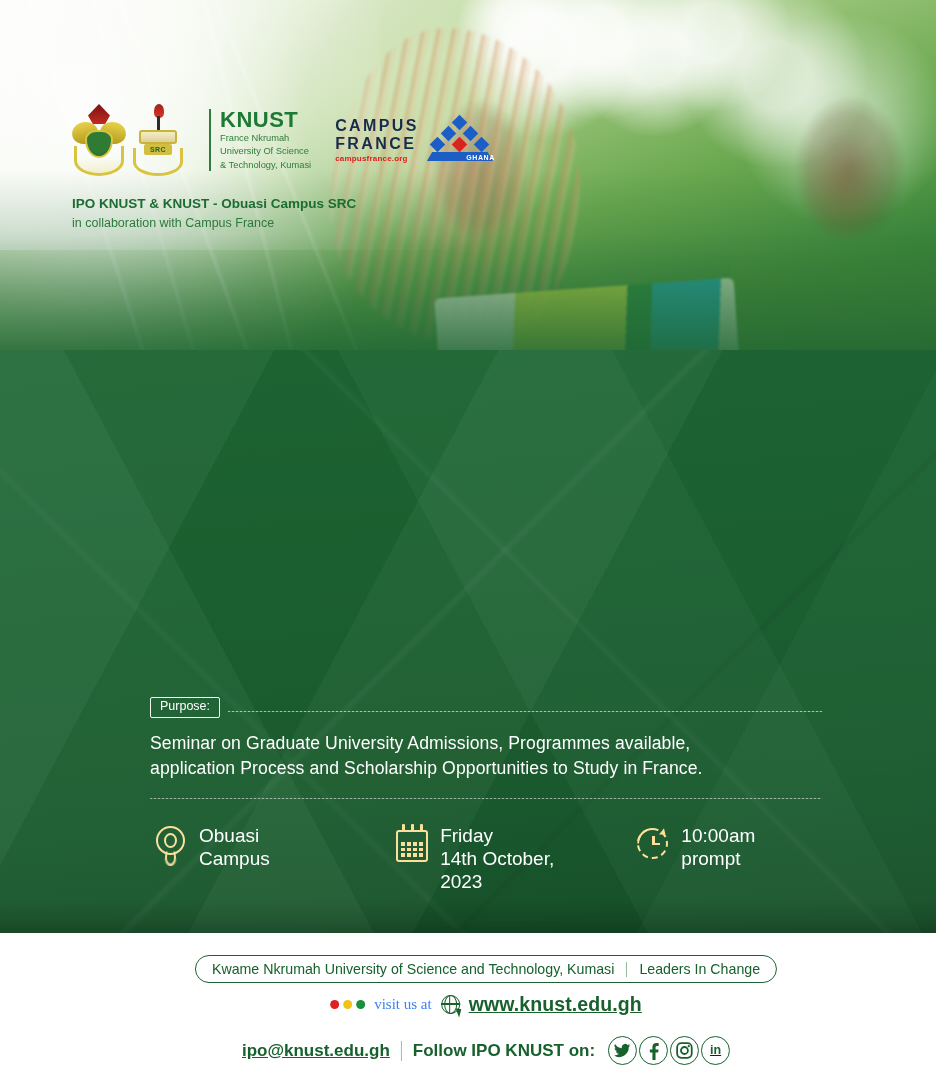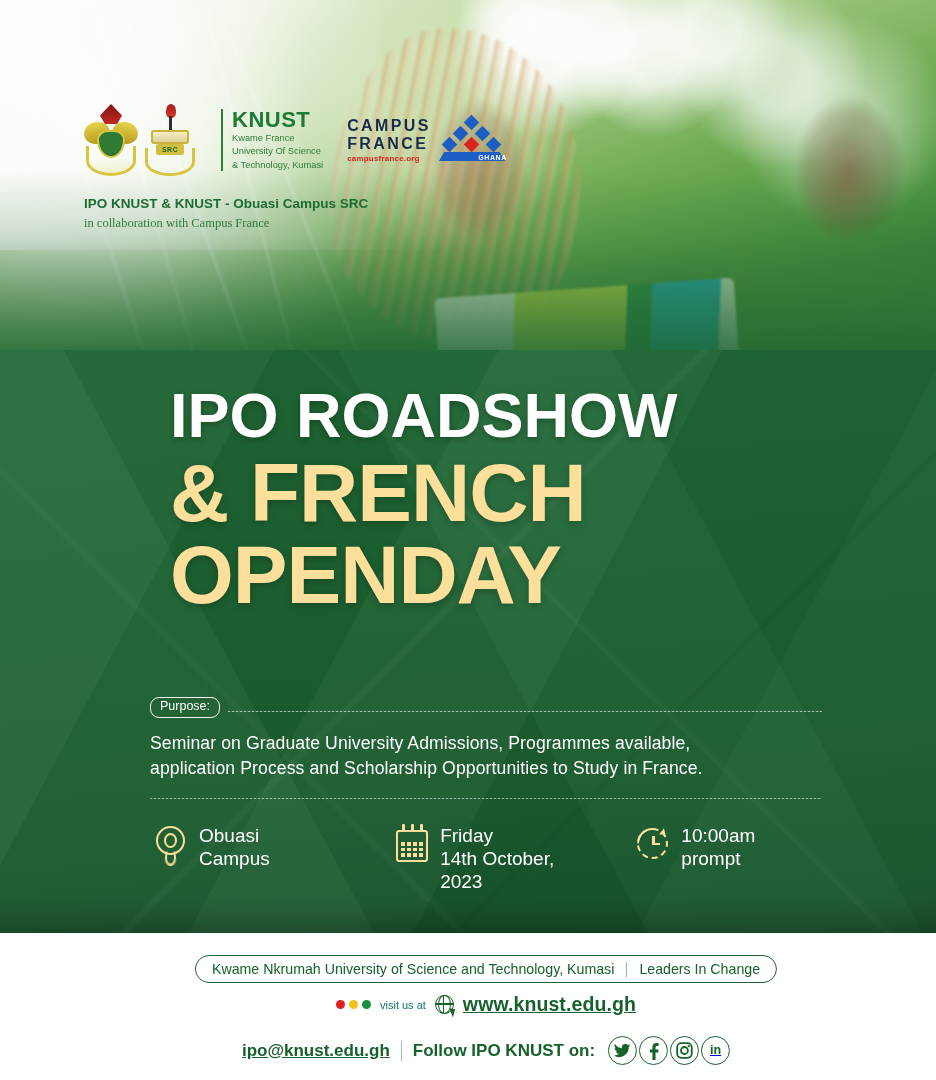--- a/index.html
+++ b/index.html
@@ -104,21 +104,21 @@
       linear-gradient(45deg,  transparent 58%, rgba(255,255,255,0.035) 58.4%, transparent 59%),
       linear-gradient(135deg, transparent 68%, rgba(0,0,0,0.05) 68.4%, transparent 69%),
       linear-gradient(45deg,  transparent 30%, rgba(255,255,255,0.03) 30.4%, transparent 31%);
   }
   .body-bottom-edge {
     position:absolute; left:0; bottom:0; width:936px; height:34px;
     background: linear-gradient(180deg, rgba(0,0,0,0) 0%, rgba(0,0,0,0.10) 60%, rgba(0,0,0,0.22) 100%);
   }
 
   
-  .header { position:absolute; left:72px; top:104px; z-index:6;margin-left:12px; }
+  .header { position:absolute; left:72px; top:104px; z-index:6; }
   .logo-row { display:flex; align-items:center; gap:24px; }
   .crests { display:flex; align-items:flex-end; gap:5px; }
   .crest { position:relative; width:54px; height:72px; }
 
   
   .crest-knust .cap {
     position:absolute; left:16px; top:0; width:22px; height:20px;
     background: linear-gradient(180deg,#7d1210,#c12a22);
     clip-path: polygon(50% 0%, 100% 58%, 78% 100%, 22% 100%, 0% 58%);
   }
@@ -193,41 +193,41 @@
     position:absolute; left:4px; bottom:2px; width:66px; height:9px;
     background:#1d5ec4; clip-path: polygon(8% 0%, 92% 0%, 100% 100%, 0% 100%);
   }
   .cf-mark .gh {
     position:absolute; right:2px; bottom:2px; font-size:7px; font-weight:bold; color:#fff;
     letter-spacing:.6px;
   }
 
   .presents { margin-top:18px; }
   .presents .p1 { font-size:13.5px; font-weight:bold; color:#1d6c33; line-height:1.45; }
-  .presents .p2, .presents .p3 { font-size:12.5px; color:#2c7a3c; line-height:1.45;font-family:Liberation Serif, serif; }
+  .presents .p2, .presents .p3 { font-size:12.5px; color:#2c7a3c; line-height:1.45; }
 
   
   .titles { position:absolute; left:170px; top:385px; z-index:6; }
   .t-line1 {
     font-size:63px; font-weight:bold; color:#ffffff; letter-spacing:0px; line-height:0.98;
     text-shadow: 0 2px 6px rgba(0,0,0,0.28);
   }
   .t-line2, .t-line3 {
     font-size:82px; font-weight:bold; color:#fbdf9a; line-height:0.98; letter-spacing:-1px;
     text-shadow: 0 2px 7px rgba(0,0,0,0.25);
   }
   .t-line2 { margin-top:6px; }
   .t-line3 { margin-top:2px; }
 
   
   .purpose-wrap { position:absolute; left:150px; top:697px; width:672px; z-index:6; }
   .purpose-head { display:flex; align-items:center; gap:0; }
   .purpose-badge {
     font-size:12.5px; color:#ffffff; border:1.4px solid rgba(255,255,255,.95);
-    border-radius:9px; padding:2px 9px 3px; white-space:nowrap; line-height:1.1;
+    border-radius:2px; padding:2px 9px 3px; white-space:nowrap; line-height:1.1;
   }
   .purpose-rule {
     flex:1; height:1px; margin-left:8px; margin-top:9px;
     background: repeating-linear-gradient(90deg, rgba(255,255,255,.62) 0 2px, rgba(255,255,255,.15) 2px 4px);
   }
   .purpose-text {
     margin-top:13px; font-size:17.6px; color:#ffffff; line-height:1.42; letter-spacing:.1px;
   }
   .purpose-text .ln2 { display:block; }
   .rule-full {
@@ -311,21 +311,21 @@
   }
   .pill .p-txt { font-size:14.2px; color:#16612c; }
   .pill .p-div { width:1px; height:15px; background:#8fb79b; }
 
   .visit-row {
     position:absolute; left:50%; transform:translateX(-50%); top:60px;
     display:flex; align-items:center; gap:9px; white-space:nowrap;
   }
   .dots { display:flex; gap:4px; }
   .dots i { width:9px; height:9px; border-radius:50%; display:block; }
-  .visit-lbl { font-size:11px; color:#0f766e; }
+  .visit-lbl { font-size:15px; color:#3b82f6;font-family:Liberation Serif, serif; }
   .globe { position:relative; width:19px; height:19px; }
   .globe .g-o { position:absolute; inset:0; border:1.7px solid #16612c; border-radius:50%; }
   .globe .g-v { position:absolute; left:8.2px; top:0; width:1.4px; height:19px; background:#16612c; }
   .globe .g-h { position:absolute; left:0; top:8.2px; width:19px; height:1.4px; background:#16612c; }
   .globe .g-e1 { position:absolute; left:3px; top:0; width:13px; height:19px; border:1.3px solid #16612c; border-radius:50%; }
   .globe .g-cur {
     position:absolute; right:-2px; bottom:-3px; width:0; height:0;
     border-left:5px solid #16612c; border-bottom:7px solid transparent; border-top:3px solid transparent;
     transform: rotate(-20deg);
   }
@@ -383,21 +383,21 @@
           <div class="torch-flame"></div>
           <div class="torch-stick"></div>
           <div class="book"></div>
           <div class="src-band">SRC</div>
           <div class="arc"></div>
         </div>
       </div>
 
       <div class="knust-word">
         <div class="big">KNUST</div>
-        <div class="sub">Kwame France</div>
+        <div class="sub">France Nkrumah</div>
         <div class="sub">University Of Science</div>
         <div class="sub">&amp; Technology, Kumasi</div>
       </div>
 
       <div class="campus-france">
         <div class="cf-text">
           <div class="cf-l1">CAMPUS</div>
           <div class="cf-l2">FRANCE</div>
           <div class="cf-url">campusfrance.org</div>
         </div>
@@ -413,25 +413,20 @@
         </div>
       </div>
     </div>
 
     <div class="presents">
       <div class="p1">IPO KNUST &amp; KNUST - Obuasi Campus SRC</div>
       <div class="p2">in collaboration with Campus France</div>
     </div>
   </div>
 
-  <div class="titles">
-    <div class="t-line1">IPO ROADSHOW</div>
-    <div class="t-line2">&amp; FRENCH</div>
-    <div class="t-line3">OPENDAY</div>
-  </div>
 
   <div class="purpose-wrap">
     <div class="purpose-head">
       <div class="purpose-badge">Purpose:</div>
       <div class="purpose-rule"></div>
     </div>
     <div class="purpose-text">
       <span>Seminar on Graduate University Admissions, Programmes available,</span>
       <span class="ln2">application Process and Scholarship Opportunities to Study in France.</span>
     </div>

